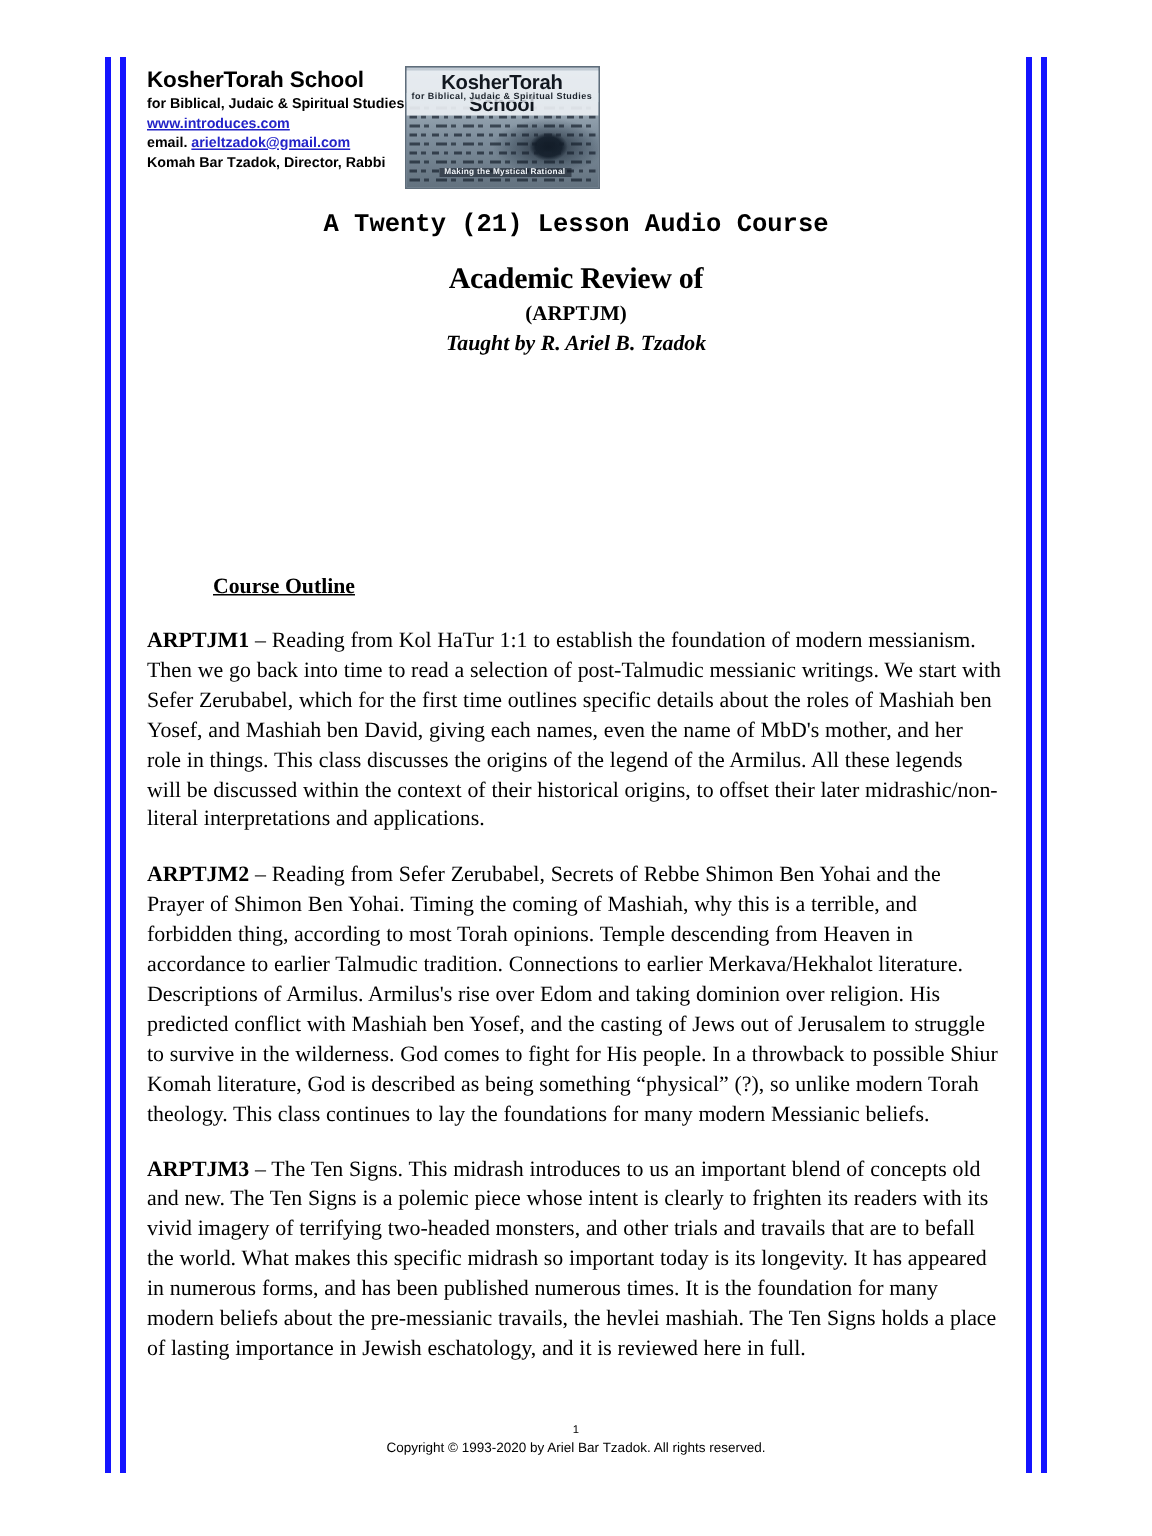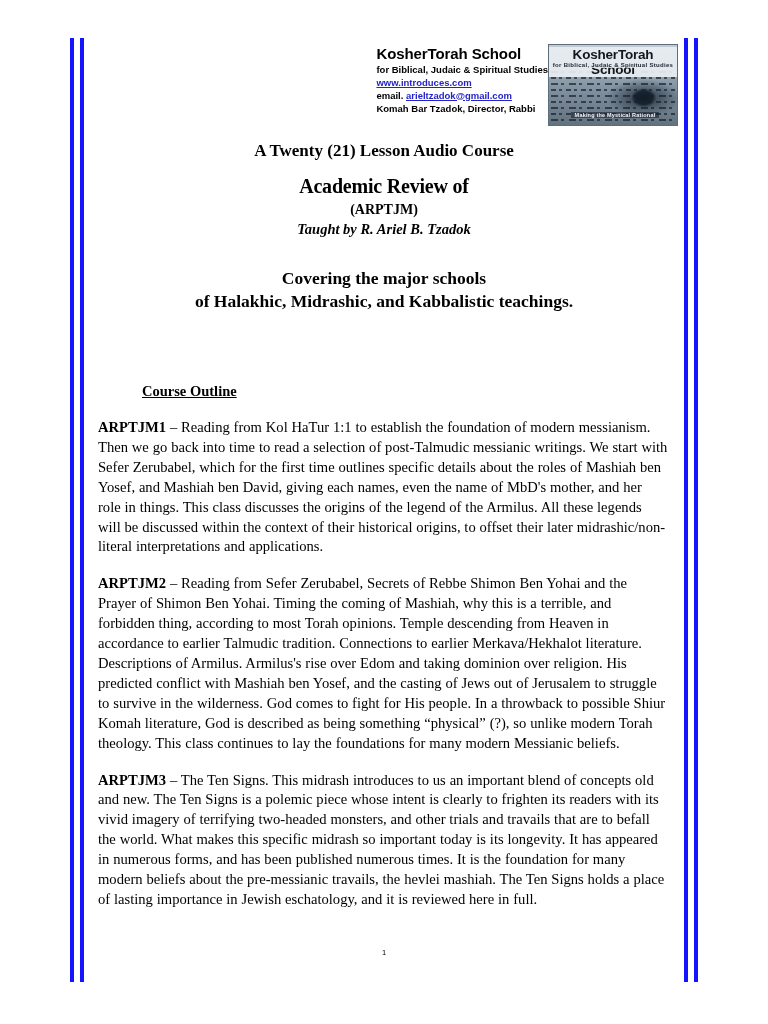--- a/index.html
+++ b/index.html
@@ -35,21 +35,21 @@
   .rule-r2 { left: 694px; width: 4px; }
 
   
   .header {
     position: absolute;
     left: 98px;
     top: 44px;
     width: 580px;
     display: flex;
     align-items: flex-start;
-    justify-content: flex-end;
+    justify-content: flex-start;
   }
   .hdr-text {
     font-family: "Liberation Sans", "DejaVu Sans", sans-serif;
     line-height: 1.28;
   }
   .hdr-school {
     font-size: 15px;
     font-weight: bold;
     letter-spacing: -0.1px;
     margin-bottom: 1px;
@@ -158,20 +158,21 @@
     position: absolute;
     left: 92px;
     top: 140px;
     width: 584px;
     text-align: center;
   }
   .t-course {
     font-size: 17px;
     font-weight: bold;
     line-height: 1.25;
+    font-family: Liberation Mono, monospace;
   }
   .t-main {
     font-size: 20px;
     font-weight: bold;
     line-height: 1.22;
     margin-top: 13px;
     letter-spacing: -0.2px;
   }
   .t-code {
     font-size: 14px;
@@ -268,31 +269,28 @@
     </div>
   </div>
 
   <div class="titleblock">
     <div class="t-course">A Twenty (21) Lesson Audio Course</div>
     <div class="t-main">
       <div>Academic Review of</div>
     </div>
     <div class="t-code">(ARPTJM)</div>
     <div class="t-taught">Taught by R. Ariel B. Tzadok</div>
-    <div class="t-covering">
-      <div>Covering the major schools</div>
-      <div>of Halakhic, Midrashic, and Kabbalistic teachings.</div>
-    </div>
   </div>
 
   <div class="outline-head">Course Outline</div>
 
   <div class="body-col">
     <p class="para"><b>ARPTJM1</b><span> – Reading from Kol HaTur 1:1 to establish the foundation of modern messianism.  Then we go back into time to read a selection of post-Talmudic messianic writings.  We start with Sefer Zerubabel, which for the first time outlines specific details about the roles of Mashiah ben Yosef, and Mashiah ben David, giving each names, even the name of MbD's mother, and her role in things.  This class discusses the origins of the legend of the Armilus.  All these legends will be discussed within the context of their historical origins, to offset their later midrashic/non-literal interpretations and applications.</span></p>
     <p class="para"><b>ARPTJM2</b><span> – Reading from Sefer Zerubabel, Secrets of Rebbe Shimon Ben Yohai and the Prayer of Shimon Ben Yohai.  Timing the coming of Mashiah, why this is a terrible, and forbidden thing, according to most Torah opinions.  Temple descending from Heaven in accordance to earlier Talmudic tradition.  Connections to earlier Merkava/Hekhalot literature.  Descriptions of Armilus.  Armilus's rise over Edom and taking dominion over religion.  His predicted conflict with Mashiah ben Yosef, and the casting of Jews out of Jerusalem to struggle to survive in the wilderness.  God comes to fight for His people.  In a throwback to possible Shiur Komah literature, God is described as being something “physical” (?), so unlike modern Torah theology.  This class continues to lay the foundations for many modern Messianic beliefs.</span></p>
     <p class="para"><b>ARPTJM3</b><span> – The Ten Signs.  This midrash introduces to us an important blend of concepts old and new.  The Ten Signs is a polemic piece whose intent is clearly to frighten its readers with its vivid imagery of terrifying two-headed monsters, and other trials and travails that are to befall the world.  What makes this specific midrash so important today is its longevity.  It has appeared in numerous forms, and has been published numerous times.  It is the foundation for many modern beliefs about the pre-messianic travails, the hevlei mashiah.  The Ten Signs holds a place of lasting importance in Jewish eschatology, and it is reviewed here in full.</span></p>
   </div>
 
   <div class="footer">
     <div class="pg-num">1</div>
+    <div class="copyright">Copyright © 1993-2020 by Ariel Bar Tzadok.  All rights reserved.</div>
   </div>
 
 </div>
 
 </body></html>

